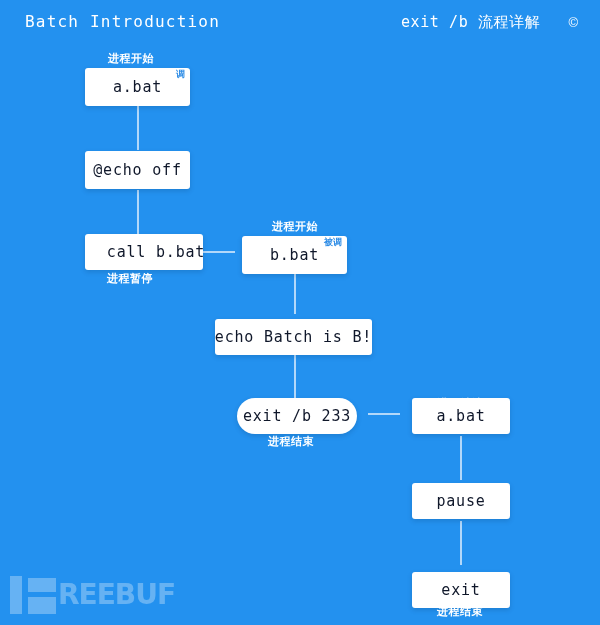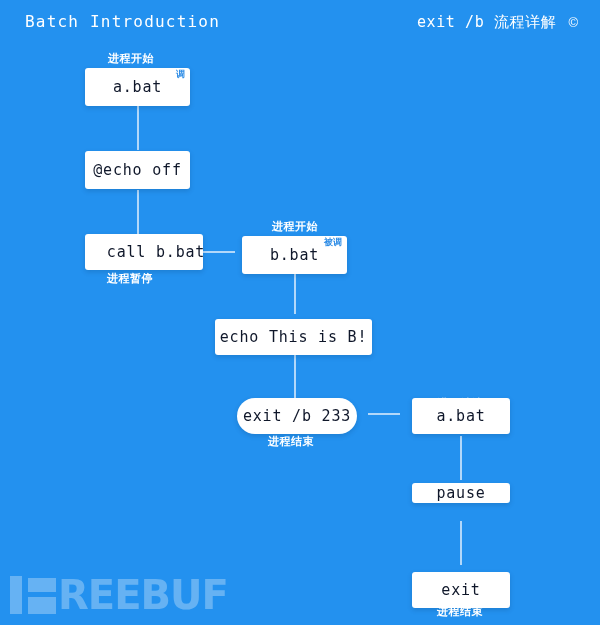--- a/index.html
+++ b/index.html
@@ -32,21 +32,21 @@
     font-size: 16px;
     letter-spacing: 1.2px;
     white-space: nowrap;
   }
   .header-right {
     position: absolute;
     right: 22px;
     top: 13px;
     display: flex;
     align-items: baseline;
-    gap: 12px;
+    gap: 28px;
     white-space: nowrap;
   }
   .header-subtitle {
     color: #ffffff;
     font-family: "DejaVu Sans Mono", monospace;
     font-size: 15px;
     letter-spacing: 0.6px;
   }
   .header-copyright {
     color: #ffffff;
@@ -153,21 +153,21 @@
     position: absolute;
     left: 18px;
     top: 21px;
     width: 28px;
     height: 17px;
     background: #ffffff;
   }
   .wm-text {
     color: #ffffff;
     font-family: "DejaVu Sans", sans-serif;
-    font-size: 40px;
+    font-size: 28px;
     font-weight: bold;
     letter-spacing: -1px;
     line-height: 1;
   }
 </style>
 </head>
 <body>
 
 <div class="header">
   <div class="header-title">Batch Introduction</div>
@@ -203,34 +203,34 @@
   </div>
   <div class="anno" style="left:107px; top:271px;">进程暂停</div>
 
   <div class="anno" style="left:272px; top:219px;">进程开始</div>
   <div class="node" style="left:242px; top:236px; width:105px; height:38px;">
     <span class="node-text">b.bat</span>
     <span class="node-sup">被调</span>
   </div>
 
   <div class="node" style="left:215px; top:319px; width:157px; height:36px;">
-    <span class="node-text">echo This is B!</span>
+    <span class="node-text">echo Batch is B!</span>
   </div>
 
   <div class="node" style="left:237px; top:398px; width:120px; height:36px;border-radius:18px;">
     <span class="node-text">exit /b 233</span>
   </div>
   <div class="anno" style="left:268px; top:434px;">进程结束</div>
 
   <div class="anno" style="left:437px; top:396px;">进程继续</div>
   <div class="node" style="left:412px; top:398px; width:98px; height:36px;">
     <span class="node-text">a.bat</span>
   </div>
 
-  <div class="node" style="left:412px; top:483px; width:98px; height:20px;">
+  <div class="node" style="left:412px; top:483px; width:98px; height:36px;">
     <span class="node-text">pause</span>
   </div>
 
   <div class="node" style="left:412px; top:572px; width:98px; height:36px;">
     <span class="node-text">exit</span>
   </div>
   <div class="anno" style="left:437px; top:604px;">进程结束</div>
 
 </div>
 

